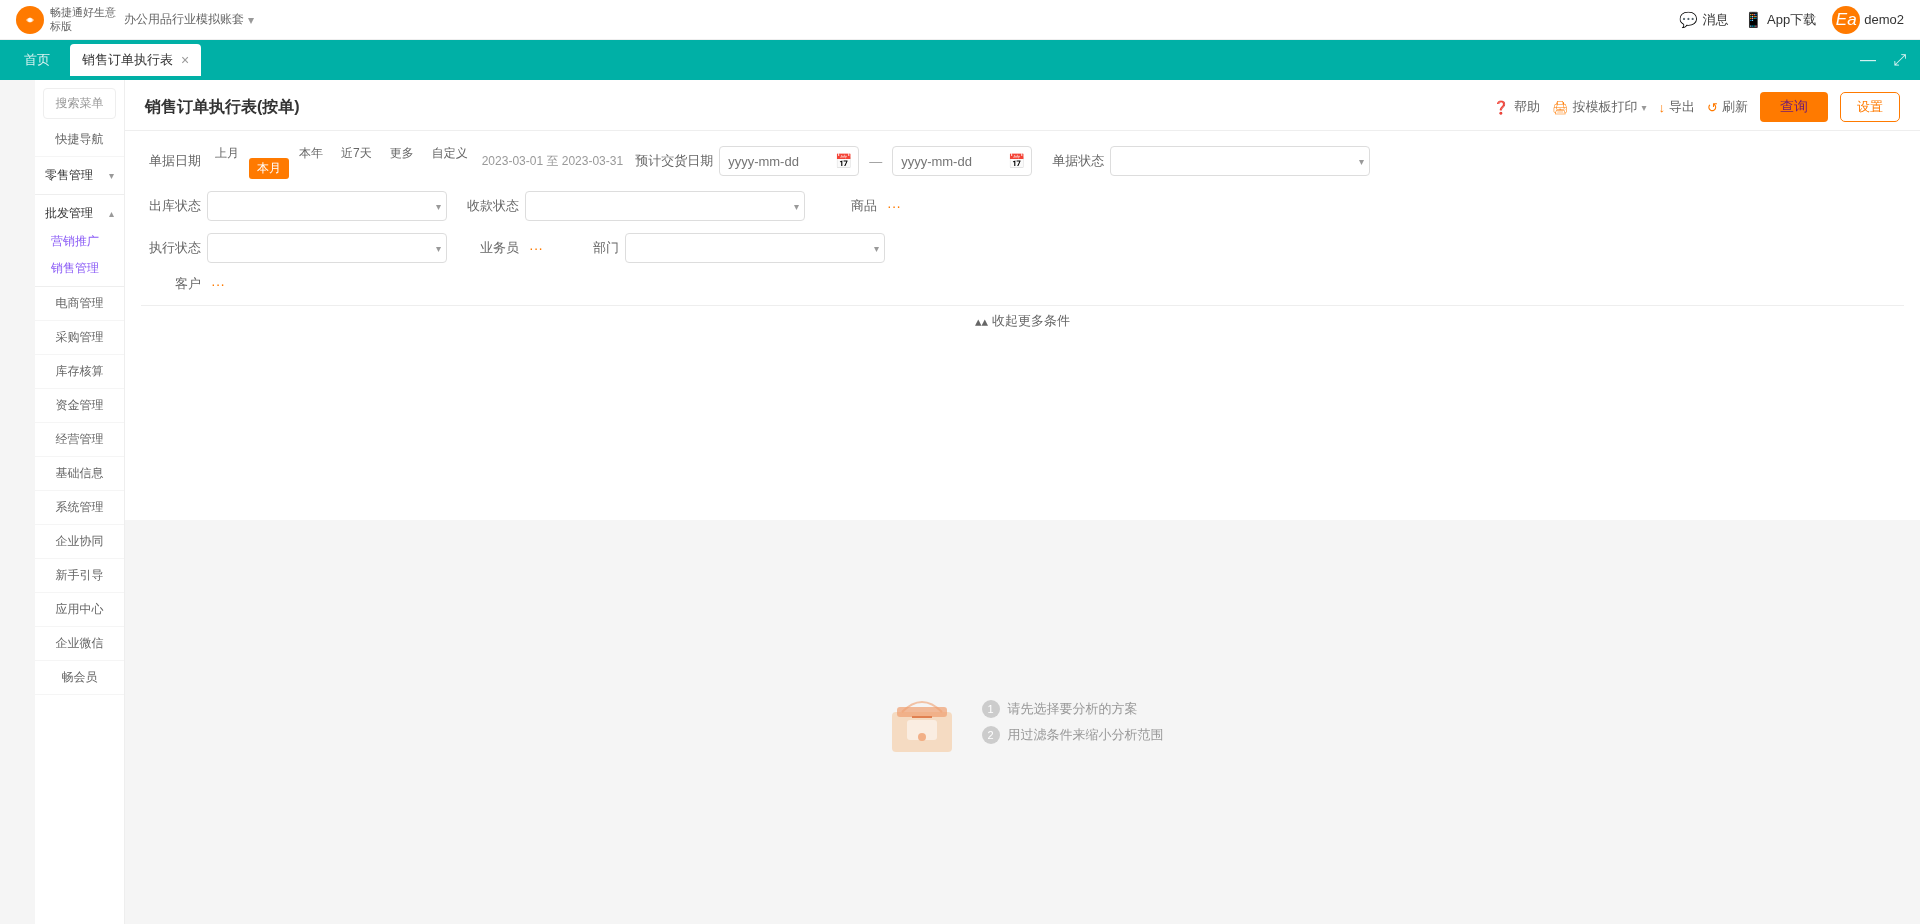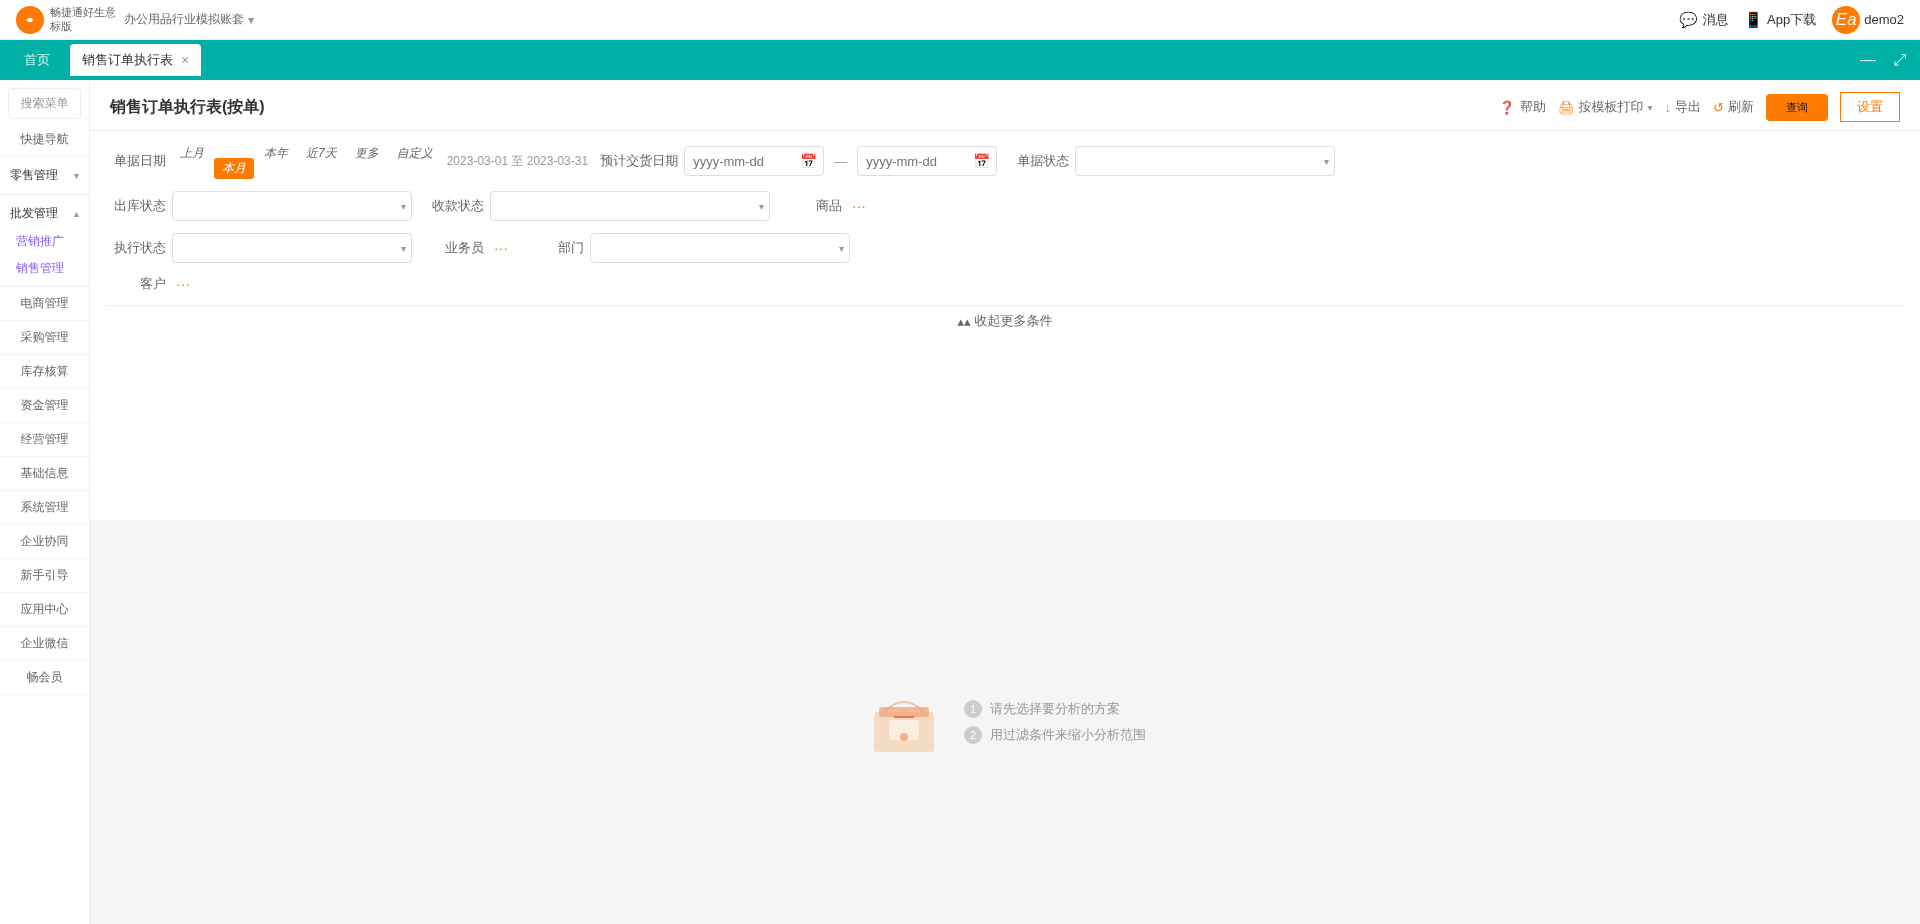--- a/index.html
+++ b/index.html
@@ -65,20 +65,21 @@
 
     
     .sidebar {
       width: 90px;
       background: #fff;
       border-right: 1px solid #eee;
       display: flex;
       flex-direction: column;
       flex-shrink: 0;
       overflow-y: auto;
+      margin-left: 35px;
     }
     .sidebar-search { padding: 8px 8px 4px; }
     .sidebar-search-btn {
       width: 100%;
       padding: 6px 4px;
       background: #fff;
       border: 1px solid #eee;
       border-radius: 4px;
       font-size: 12px;
       color: #999;
@@ -125,32 +126,32 @@
       display: flex;
       align-items: center;
       justify-content: space-between;
       flex-shrink: 0;
     }
     .page-title { font-size: 16px; font-weight: bold; color: #333; }
     .page-header-actions { display: flex; align-items: center; gap: 12px; }
     .header-action-btn { display: flex; align-items: center; gap: 4px; font-size: 13px; color: #666; cursor: pointer; }
     .btn-primary {
       background: #ff7a00;
-      color: #0f172a;
+      color: #701a75;
       border: none;
       border-radius: 4px;
       padding: 6px 20px;
-      font-size: 11px;
+      font-size: 14px;
       cursor: pointer;
     }
     .btn-default {
       background: #fff;
       color: #ff7a00;
       border: 1px solid #ff7a00;
-      border-radius: 0;
+      border-radius: 5px;
       padding: 5px 16px;
       font-size: 13px;
       cursor: pointer;
     }
 
     
     .filter-panel {
       display: flex;
       flex: 1;
       overflow: hidden;
@@ -187,21 +188,21 @@
     
     .filter-right {
       flex: 1;
       background: #fff;
       padding: 12px 16px;
       overflow-y: auto;
     }
     .filter-row { display: flex; align-items: center; gap: 12px; margin-bottom: 12px; flex-wrap: wrap; }
     .filter-item { display: flex; align-items: center; gap: 6px; }
     .filter-label { font-size: 13px; color: #666; white-space: nowrap; min-width: 60px; text-align: right; }
-    .date-tabs { display: flex; gap: 2px; font-style: italic; }
+    .date-tabs { display: flex; gap: 2px; }
     .date-tab {
       padding: 2px 8px;
       font-size: 12px;
       color: #666;
       cursor: pointer;
       border-radius: 3px;
     }
     .date-tab.active { background: #ff7a00; color: #fff; border-radius: 3px; margin-top: 15px; }
     .date-range { font-size: 12px; color: #999; }
     .filter-select-wrapper {

